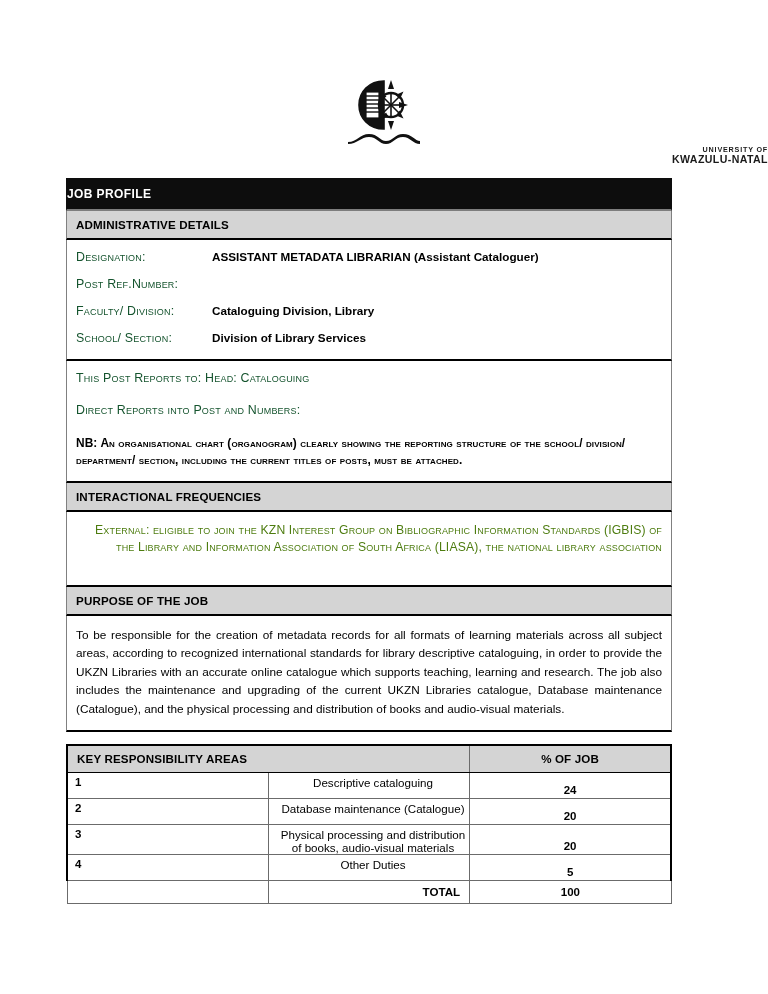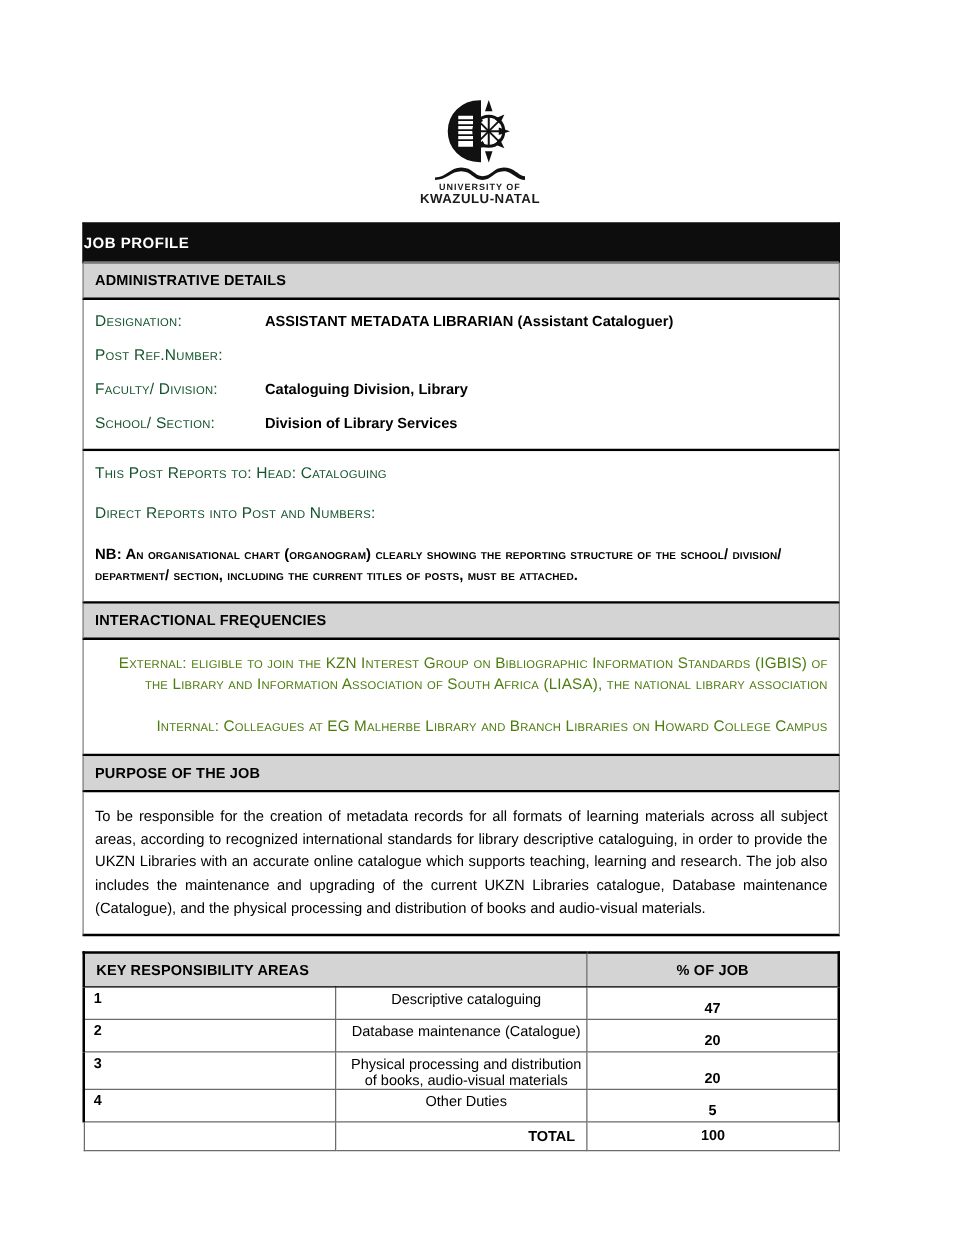--- a/index.html
+++ b/index.html
@@ -21,21 +21,21 @@
     height: 994px;
     background: #ffffff;
   }
 
   
   .logo-block {
     position: absolute;
     left: 0;
     top: 78px;
     width: 768px;
-    text-align: center;
+    text-align: right;
   }
   .logo-mark {
     display: block;
     margin: 0 auto;
     width: 66px;
     height: 56px;
   }
   .logo-wave {
     display: block;
     margin: -2px auto 0 auto;
@@ -303,40 +303,39 @@
 
     <div class="sec-body">
       <div class="rep-line sc">This Post Reports to:  Head: Cataloguing</div>
       <div class="rep-line sc">Direct Reports into Post and Numbers:</div>
       <div class="nb-block"><span>NB:</span><span> An organisational chart (organogram) clearly showing the reporting structure of the school/ division/ department/ section, including the current titles of posts, must be attached.</span></div>
     </div>
 
     <div class="sec-head">INTERACTIONAL FREQUENCIES</div>
     <div class="sec-body">
       <p class="int-para">External:  eligible to join the KZN Interest Group on Bibliographic Information Standards (IGBIS) of the Library and Information Association of South Africa (LIASA), the national library association</p>
-      <p class="int-para last">Internal: Colleagues at EG Malherbe Library and Branch Libraries on Howard College Campus</p>
     </div>
 
     <div class="sec-head">PURPOSE OF THE JOB</div>
     <div class="sec-body">
       <p class="purpose-para">To be responsible for the creation of metadata records for all formats of learning materials across all subject areas, according to recognized international standards for library descriptive cataloguing, in order to provide the UKZN Libraries with an accurate online catalogue which supports teaching, learning and research.  The job also includes the maintenance and upgrading of the current UKZN Libraries catalogue, Database maintenance (Catalogue), and the physical processing and distribution of books and audio-visual materials.</p>
     </div>
 
     <table class="kra">
       <thead>
         <tr class="hrow">
           <th class="kra-title" colspan="2">KEY RESPONSIBILITY AREAS</th>
           <th class="kra-pct">% OF JOB</th>
         </tr>
       </thead>
       <tbody>
         <tr>
           <td class="num">1</td>
           <td class="desc">Descriptive cataloguing</td>
-          <td class="val">47</td>
+          <td class="val">24</td>
         </tr>
         <tr>
           <td class="num">2</td>
           <td class="desc">Database maintenance (Catalogue)</td>
           <td class="val">20</td>
         </tr>
         <tr>
           <td class="num">3</td>
           <td class="desc">Physical processing and distribution of books, audio-visual materials</td>
           <td class="val">20</td>

